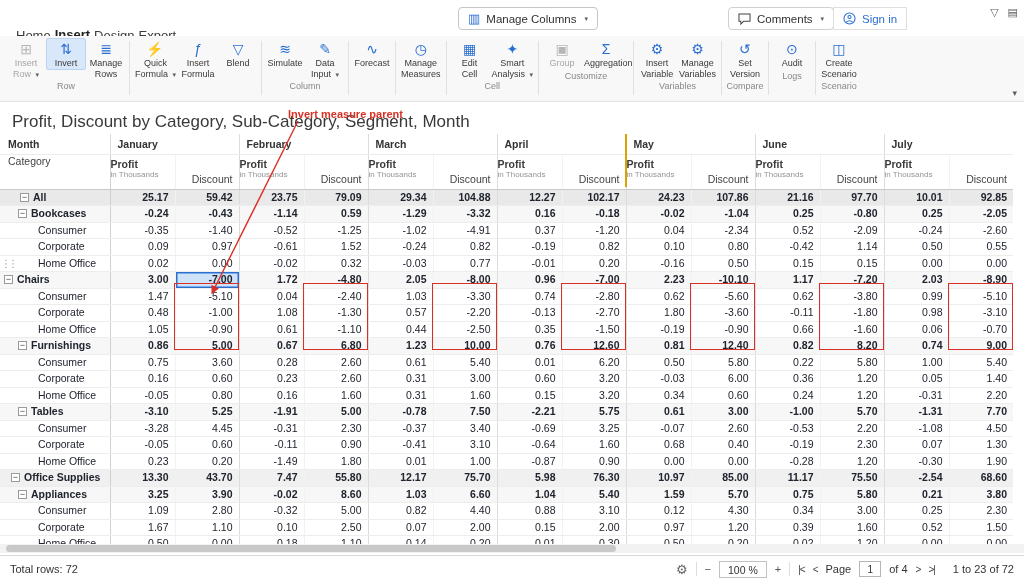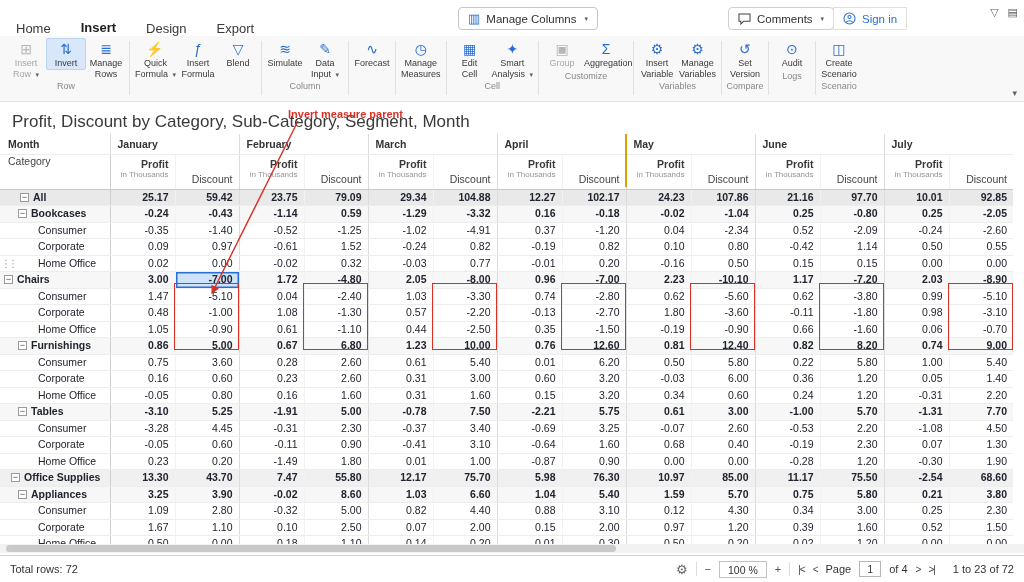--- a/index.html
+++ b/index.html
@@ -1,21 +1,21 @@
 <!DOCTYPE html>
 <html><head>
 <meta charset="utf-8">
 <style>
   * { box-sizing: border-box; margin:0; padding:0; }
   html,body { width:1024px; height:582px; overflow:hidden; background:#fff;
     font-family:"Liberation Sans", sans-serif; position:relative; }
 
   
   .topbar { position:absolute; top:0; left:0; width:1024px; height:36px; background:#fff; }
-  .tabs { position:absolute; left:14px; top:9px; height:36px; display:flex; gap:26px; align-items:center; }
+  .tabs { position:absolute; left:14px; top:16px; height:36px; display:flex; align-items:center; }
   .tab { font-size:13px; color:#3b3a39; padding:8px 2px 6px; cursor:default; }
   .tab.active { font-weight:700; color:#201f1e; border-bottom:2px solid #2a6fd2; }
   .mc-btn { position:absolute; left:458px; top:7px; height:23px; display:flex; align-items:center; gap:6px;
     border:1px solid #c8c6c4; border-radius:4px; background:#fff; padding:0 9px; font-size:11.5px; color:#323130; }
   .cm-btn { position:absolute; left:728px; top:7px; height:23px; display:flex; align-items:center; gap:6px;
     border:1px solid #d2d0ce; border-radius:4px; background:#fff; padding:0 9px; font-size:11.5px; color:#323130; }
   .si-btn { position:absolute; left:833px; top:7px; height:23px; display:flex; align-items:center; gap:6px;
     border:1px solid #e1dfdd; border-radius:0; background:#fff; padding:0 9px; font-size:11.5px; color:#2a6fd2; }
   .blue-glyph { color:#2a6fd2; font-size:13px; }
   .dd { font-size:7px; color:#605e5c; margin-left:2px; }
@@ -44,21 +44,21 @@
 
   
   #grid { position:absolute; left:0; top:134px; }
   #grid table { border-collapse:collapse; table-layout:fixed; width:1013px; font-size:10.5px; color:#20242e; }
   #grid th, #grid td { overflow:hidden; white-space:nowrap; }
   tr.h1 th { height:20px; border-bottom:1px solid #ececec; background:#fff; font-size:10.5px; }
   tr.h2 th { height:31px; border-bottom:1px solid #c9c9c9; background:#fff; }
   th.mh { text-align:left; padding-left:7px; font-weight:700; color:#333; border-left:1px solid #dcdcdc; }
   th.corner { text-align:left; padding-left:8px; font-weight:700; color:#333; }
   th.corner2 { text-align:left; padding-left:8px; font-weight:400; color:#444; vertical-align:bottom; padding-bottom:22px; border-right:1px solid #d0d0d0; }
-  th.ph { text-align:right; padding:3px 6px 8px 0; font-weight:700; color:#3a3a3a; vertical-align:top; line-height:1.15;
+  th.ph { text-align:left; padding:3px 6px 8px 0; font-weight:700; color:#3a3a3a; vertical-align:top; line-height:1.15;
     border-left:1px solid #dcdcdc; }
   th.ph .sub { display:block; font-size:8px; font-weight:400; color:#949494; }
   th.dh { text-align:right; padding:0 6px 4px 0; font-weight:400; color:#444; vertical-align:bottom; border-left:1px solid #f2f2f2; }
   #grid tbody td { height:15.5px; line-height:15.5px; border-bottom:1px solid #ededed; padding:0 6px; }
   td.num { text-align:right; font-variant-numeric:tabular-nums; }
   td.pcol { border-left:1px solid #dcdcdc; }
   td.dcol { border-left:1px solid #f2f2f2; }
   td.lbl { border-right:1px solid #d0d0d0; }
   tr.b td { font-weight:700; }
   tr.lv0 td { background:#e9e9e9; }

